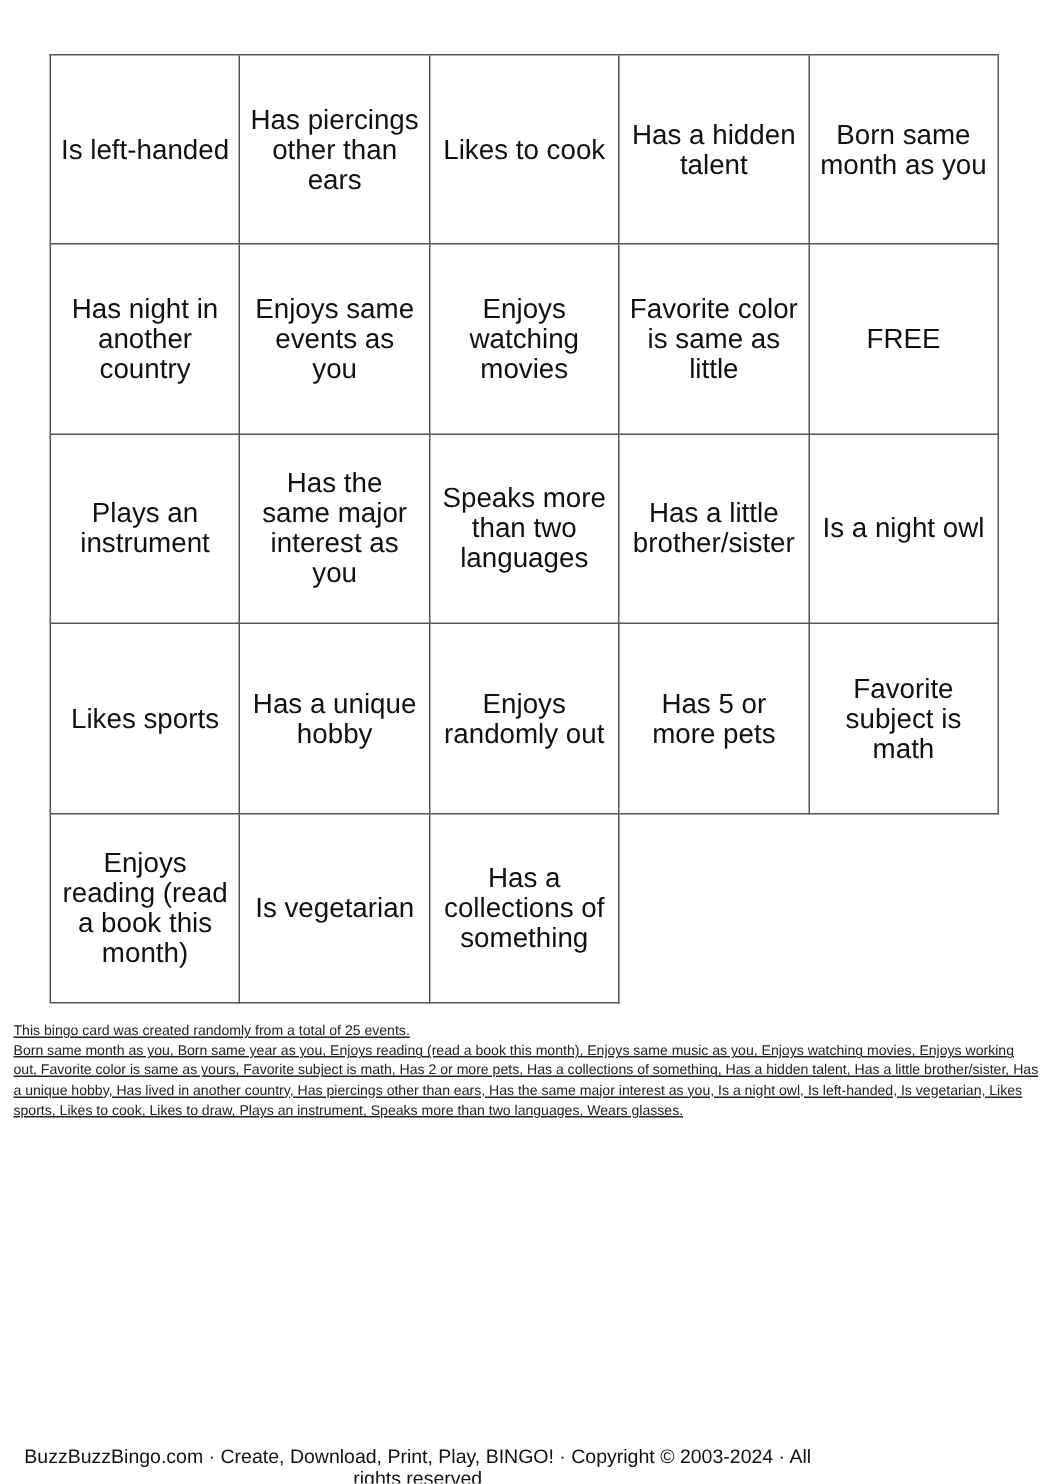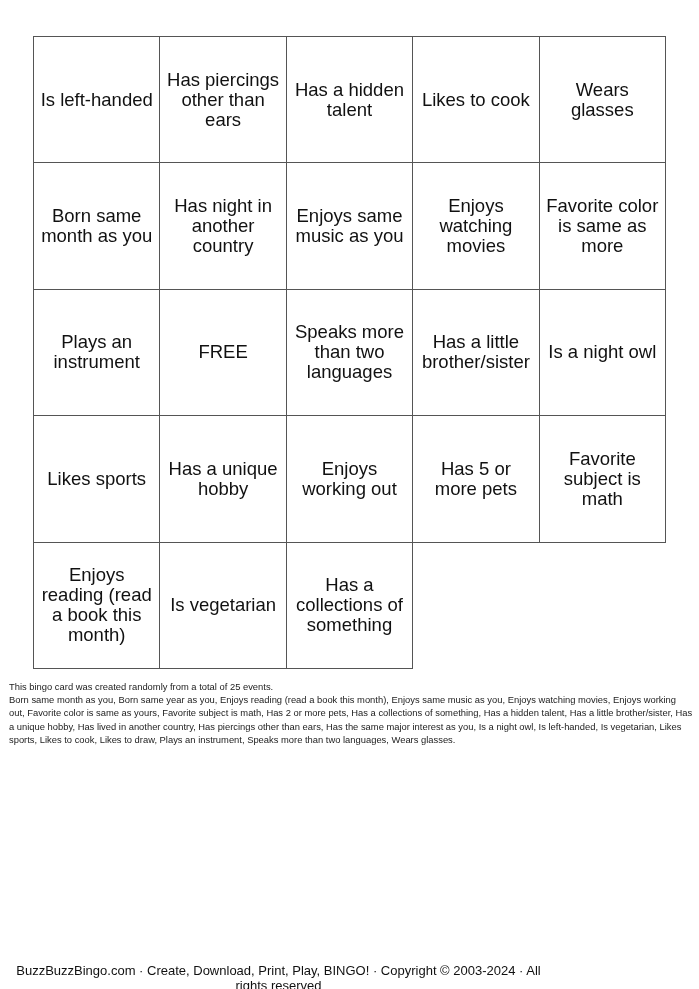--- a/index.html
+++ b/index.html
@@ -24,51 +24,51 @@
     text-align: center;
     font-size: 18.5px; line-height: 20px;
     padding: 0 6px;
     box-sizing: border-box;
     color: #111111;
   }
   .info {
     position: absolute; left: 9px; top: 680px; width: 684px;
     font-size: 9.4px; line-height: 13.2px; color: #222222;
   }
-  .info p { margin: 0; }
+  .info p { margin: 0; text-decoration: underline; }
   .footer {
     position: absolute; left: 0; top: 963px; width: 557px;
     text-align: center; font-size: 13px; color: #111111;
   }
 </style>
 </head>
 <body>
 
 <div class="grid">
   <div class="cell">Is left-handed</div>
   <div class="cell">Has piercings other than ears</div>
+  <div class="cell">Likes to cook</div>
   <div class="cell">Has a hidden talent</div>
-  <div class="cell">Likes to cook</div>
 
-  <div class="cell">Wears glasses</div>
   <div class="cell">Born same month as you</div>
   <div class="cell">Has night in another country</div>
-  <div class="cell">Enjoys same music as you</div>
+  <div class="cell">Enjoys same events as you</div>
   <div class="cell">Enjoys watching movies</div>
 
-  <div class="cell">Favorite color is same as more</div>
+  <div class="cell">Favorite color is same as little</div>
+  <div class="cell">FREE</div>
   <div class="cell">Plays an instrument</div>
-  <div class="cell">FREE</div>
+  <div class="cell">Has the same major interest as you</div>
   <div class="cell">Speaks more than two languages</div>
 
   <div class="cell">Has a little brother/sister</div>
   <div class="cell">Is a night owl</div>
   <div class="cell">Likes sports</div>
   <div class="cell">Has a unique hobby</div>
-  <div class="cell">Enjoys working out</div>
+  <div class="cell">Enjoys randomly out</div>
 
   <div class="cell">Has 5 or more pets</div>
   <div class="cell">Favorite subject is math</div>
   <div class="cell">Enjoys reading (read a book this month)</div>
   <div class="cell">Is vegetarian</div>
   <div class="cell">Has a collections of something</div>
 </div>
 
 <div class="info">
   <p>This bingo card was created randomly from a total of 25 events.</p>

